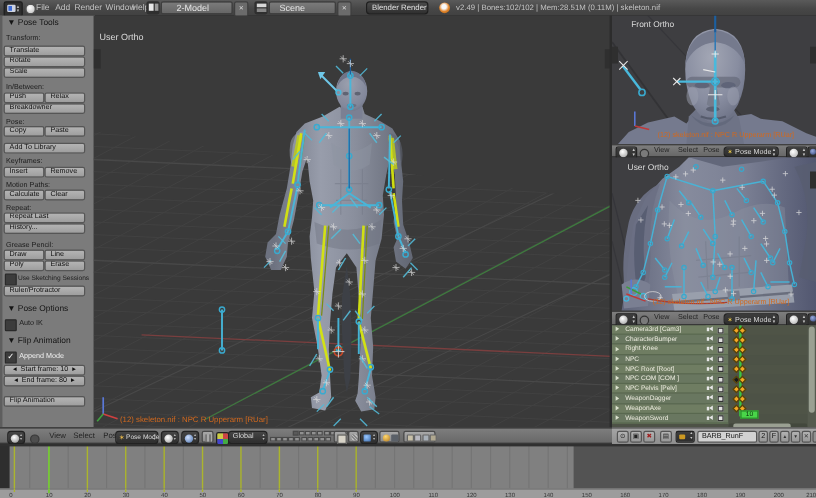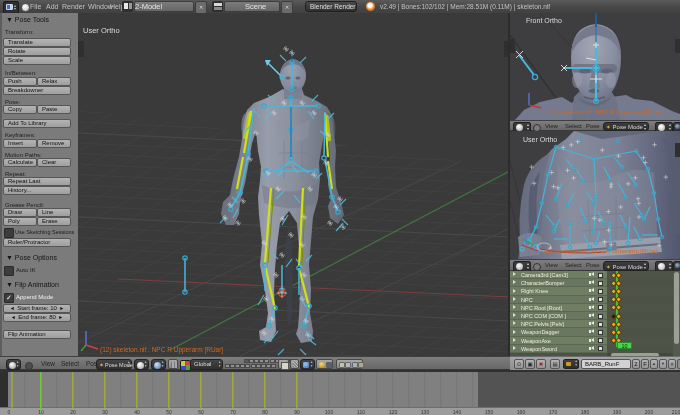--- a/index.html
+++ b/index.html
@@ -40,27 +40,27 @@
     <div class="menu" style="left:30px;">File</div>
     <div class="menu" style="left:46px;">Add</div>
     <div class="menu" style="left:62px;">Render</div>
     <div class="menu" style="left:88px;">Window</div>
     <div class="menu" style="left:110px;">Help</div>
 
     <div class="abs" style="left:122px;top:1px;width:11px;height:11px;background:#2f2f2f;border-radius:2px;">
       <div class="abs" style="left:2px;top:2px;width:4px;height:6px;background:#e8e8e8;"></div>
       <div class="abs" style="left:7px;top:2px;width:3px;height:6px;background:#9a9a9a;"></div>
     </div>
-    <div class="abs" style="left:134px;top:1px;width:60px;height:11px;background:linear-gradient(#7b7b7b,#666);border:1px solid #3e3e3e;border-radius:2px;color:#e6e6e6;font-size:7.5px;line-height:10px;padding-left:0;box-sizing:border-box;">2-Model</div>
+    <div class="abs" style="left:134px;top:1px;width:60px;height:11px;background:linear-gradient(#7b7b7b,#666);border:1px solid #3e3e3e;border-radius:2px;color:#e6e6e6;font-size:7.5px;line-height:10px;padding-left:12px;box-sizing:border-box;">2-Model</div>
     <div class="abs" style="left:195px;top:1px;width:10px;height:11px;background:#6b6b6b;border:1px solid #3e3e3e;border-radius:2px;color:#ddd;font-size:5px;text-align:center;line-height:10px;">✕</div>
     <div class="abs" style="left:212px;top:1px;width:11px;height:11px;background:#2f2f2f;border-radius:2px;">
       <div class="abs" style="left:2px;top:2px;width:8px;height:3px;background:#d8d8d8;"></div>
       <div class="abs" style="left:2px;top:6px;width:8px;height:3px;background:#888;"></div>
     </div>
-    <div class="abs" style="left:224px;top:1px;width:56px;height:11px;background:linear-gradient(#7b7b7b,#666);border:1px solid #3e3e3e;border-radius:2px;color:#e6e6e6;font-size:7.5px;line-height:10px;padding-left:20px;box-sizing:border-box;">Scene</div>
+    <div class="abs" style="left:224px;top:1px;width:56px;height:11px;background:linear-gradient(#7b7b7b,#666);border:1px solid #3e3e3e;border-radius:2px;color:#e6e6e6;font-size:7.5px;line-height:10px;padding-left:8px;box-sizing:border-box;">Scene</div>
     <div class="abs" style="left:281px;top:1px;width:10px;height:11px;background:#6b6b6b;border:1px solid #3e3e3e;border-radius:2px;color:#ddd;font-size:5px;text-align:center;line-height:10px;">✕</div>
     <div class="abs" style="left:305px;top:1px;width:52px;height:11px;background:linear-gradient(#4a4a4a,#303030);border:1px solid #1f1f1f;border-radius:3px;color:#e2e2e2;font-size:6.5px;line-height:10px;padding-left:4px;box-sizing:border-box;">Blender Render <span style="float:right;margin-right:2px;font-size:4px;">▾</span></div>
     <div class="abs" style="left:366px;top:2px;width:9px;height:9px;border-radius:50%;background:radial-gradient(circle at 45% 40%,#f8f8f8 25%,#e0842a 55%,#9a5a18);"></div>
     <div class="menu" style="left:380px;font-size:6.5px;color:#c4c4c4;">v2.49 | Bones:102/102 | Mem:28.51M (0.11M) | skeleton.nif</div>
   </div>
 
   <div id="lpanel" class="abs">
     <div class="abs" style="left:0;top:0;width:2px;height:343px;background:#5e5e5e;"></div>
     <div class="phdr" style="left:6px;top:3px;">▼ Pose Tools</div>
     <div class="plab" style="left:5px;top:16px;">Transform:</div>

